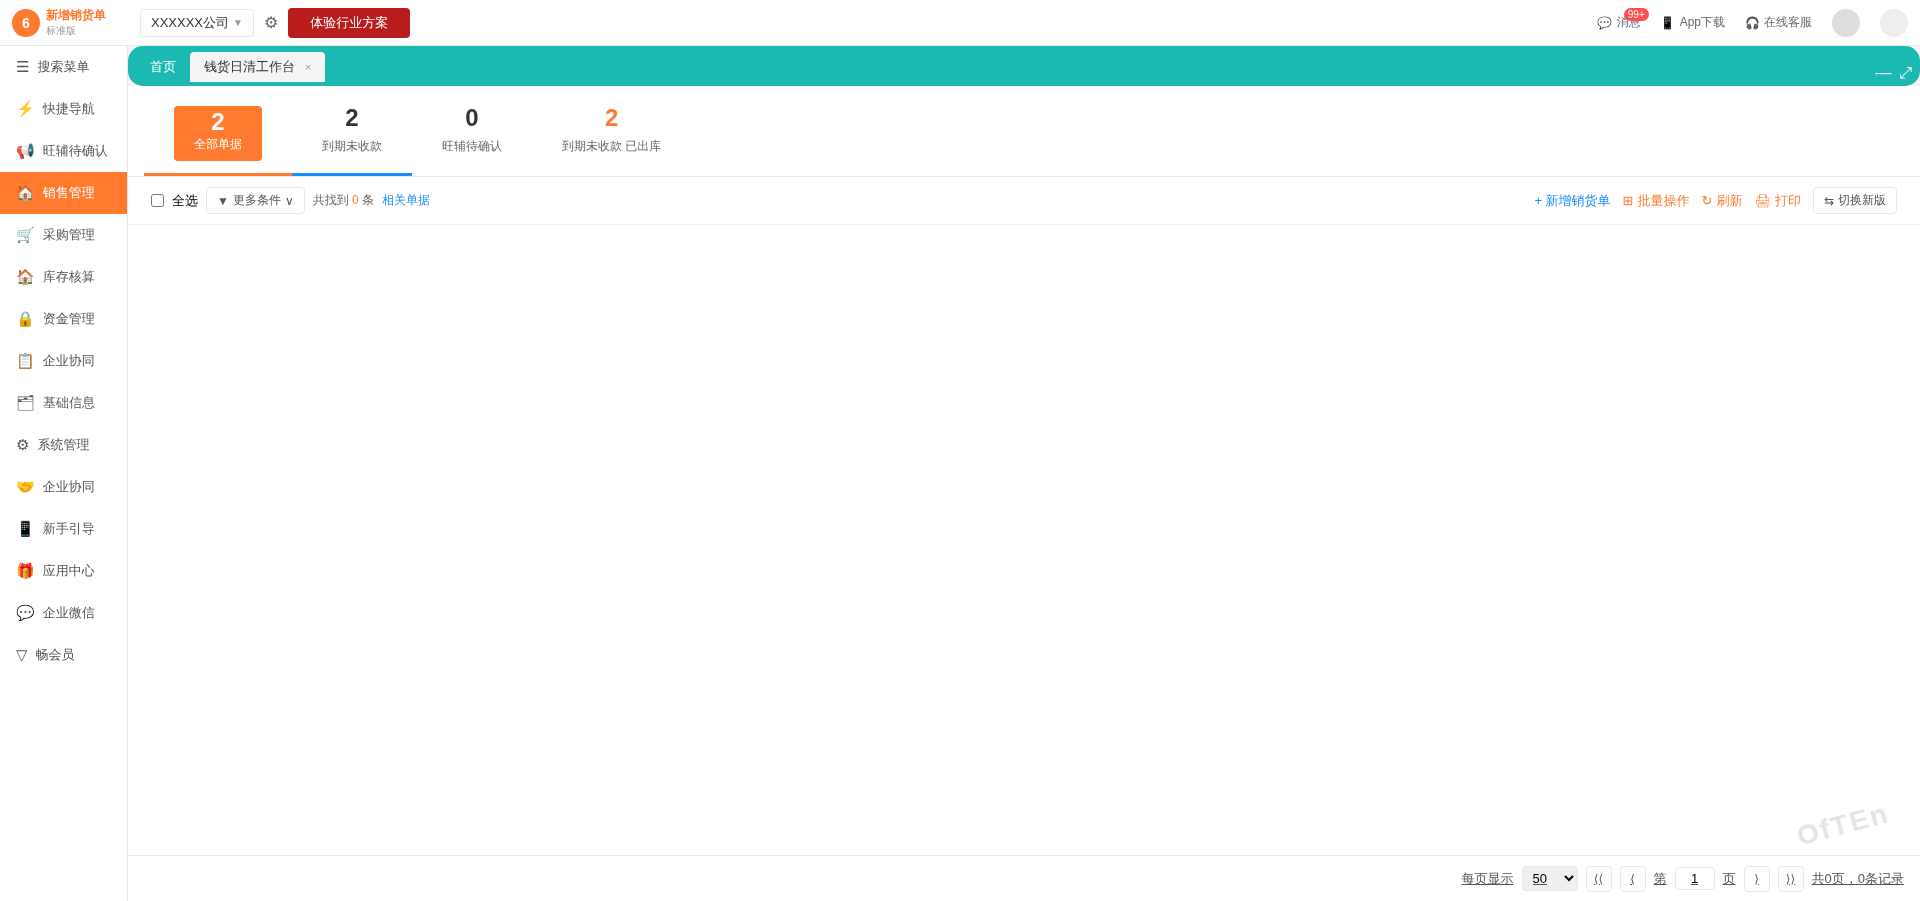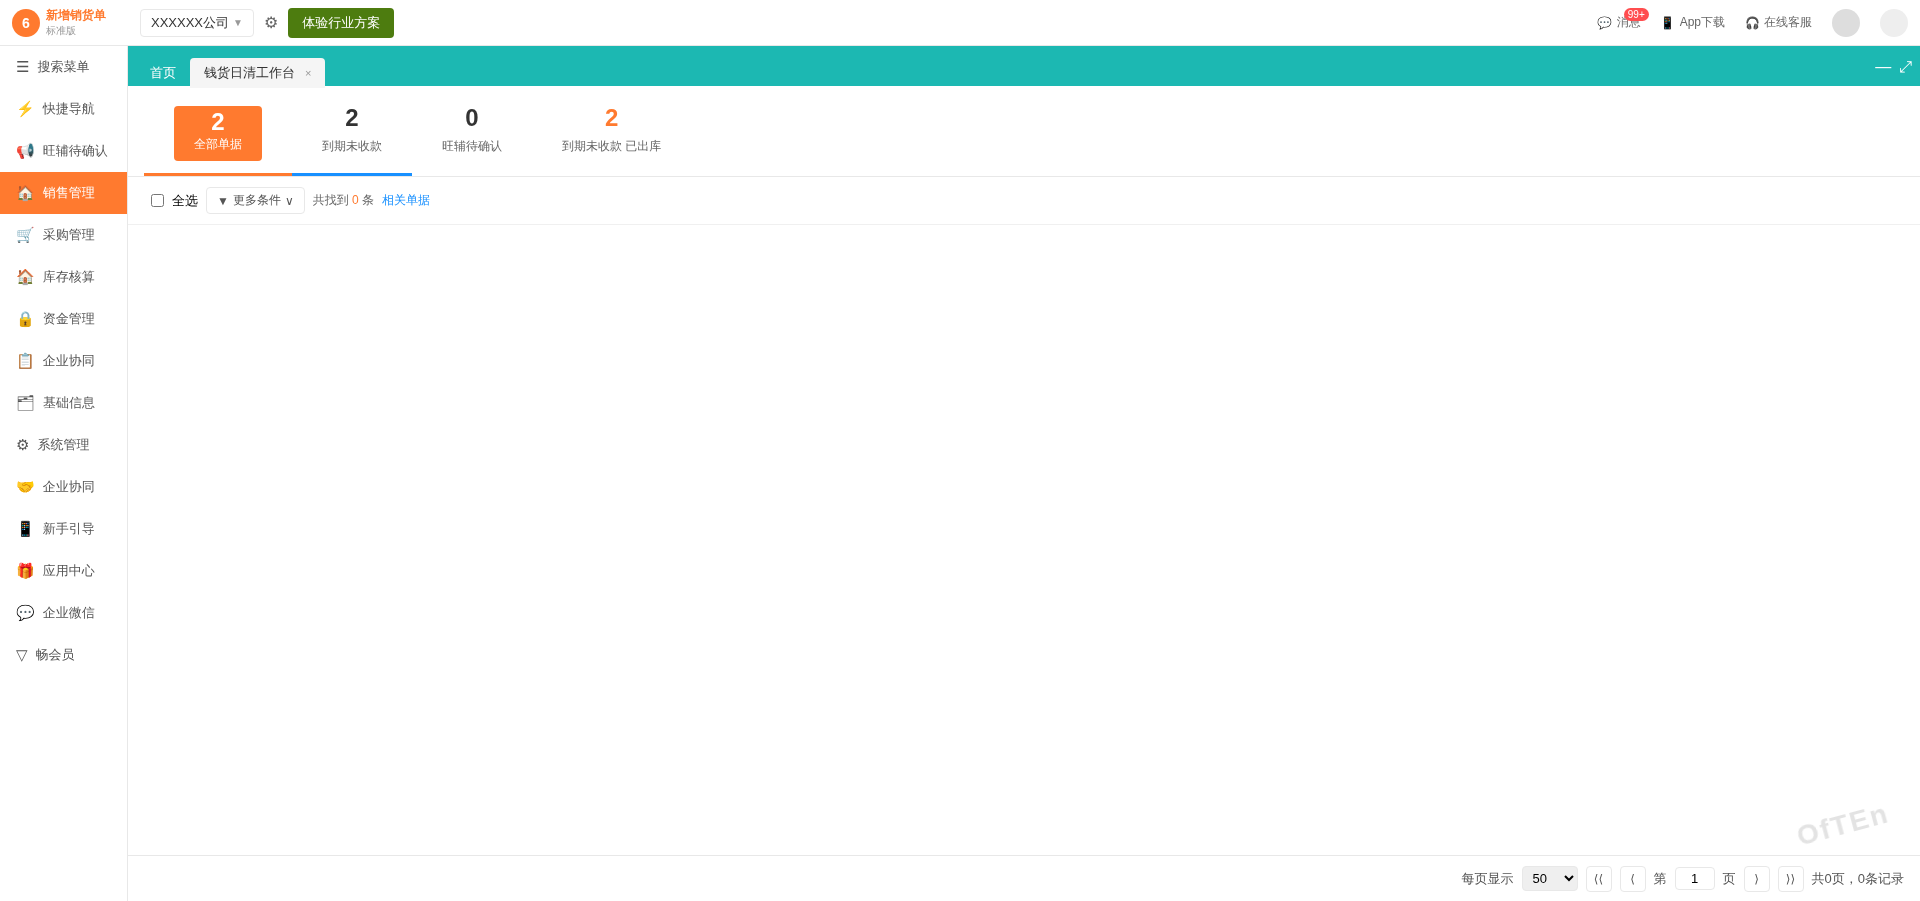--- a/index.html
+++ b/index.html
@@ -54,25 +54,25 @@
       font-size: 13px;
     }
     .company-selector .arrow { color: #999; font-size: 10px; }
     .settings-icon {
       margin: 0 10px;
       color: #666;
       cursor: pointer;
       font-size: 16px;
     }
     .trial-btn {
-      background: #4d7c0f;
+      background: #b91c1c;
       color: white;
       border: none;
       border-radius: 4px;
-      padding: 6px 14px;
+      padding: 6px 22px;
       font-size: 13px;
       cursor: pointer;
     }
     .header-right {
       margin-left: auto;
       display: flex;
       align-items: center;
       gap: 20px;
     }
     .header-action {
@@ -128,23 +128,24 @@
 
     
     .tab-bar {
       position: fixed;
       top: 46px;
       left: 128px;
       right: 0;
       height: 40px;
       background: #1cb8b2;
       display: flex;
-      align-items: flex-start;
+      align-items: flex-end;
       z-index: 98;
-      padding: 12px 8px;
+      padding: 4px 8px;
+      border-radius: 15px;
     }
     .tab-item {
       display: flex;
       align-items: center;
       gap: 6px;
       padding: 6px 14px;
       color: rgba(255,255,255,0.8);
       cursor: pointer;
       font-size: 13px;
       border-radius: 4px 4px 0 0;
@@ -300,20 +301,21 @@
       height: 46px;
       background: #fff;
       border-top: 1px solid #e8e8e8;
       display: flex;
       align-items: center;
       justify-content: flex-end;
       padding: 0 16px;
       gap: 8px;
       font-size: 13px;
       color: #555;
+      text-decoration: underline;
     }
     .page-size-select {
       border: 1px solid #e8e8e8;
       border-radius: 4px;
       padding: 3px 6px;
       font-size: 13px;
       cursor: pointer;
     }
     .page-nav-btn {
       width: 26px;
@@ -503,20 +505,39 @@
           <span>更多条件</span>
           <span>∨</span>
         </div>
         <span class="found-text">
           <span>共找到</span>
           <span class="found-count">0</span>
           <span>条</span>
         </span>
         <span class="related-link">相关单据</span>
       </div>
+      <div class="toolbar-right">
+        <div class="new-btn">+ 新增销货单</div>
+        <div class="action-btn orange">
+          <span>⊞</span>
+          <span>批量操作</span>
+        </div>
+        <div class="action-btn orange">
+          <span>↻</span>
+          <span>刷新</span>
+        </div>
+        <div class="action-btn orange">
+          <span>🖨</span>
+          <span>打印</span>
+        </div>
+        <div class="switch-btn">
+          <span>⇆</span>
+          <span>切换新版</span>
+        </div>
+      </div>
     </div>
 
     <div class="content-body"></div>
 
   </div>
 </div>
 
 <div class="pagination">
   <span>每页显示</span>
   <select class="page-size-select">

